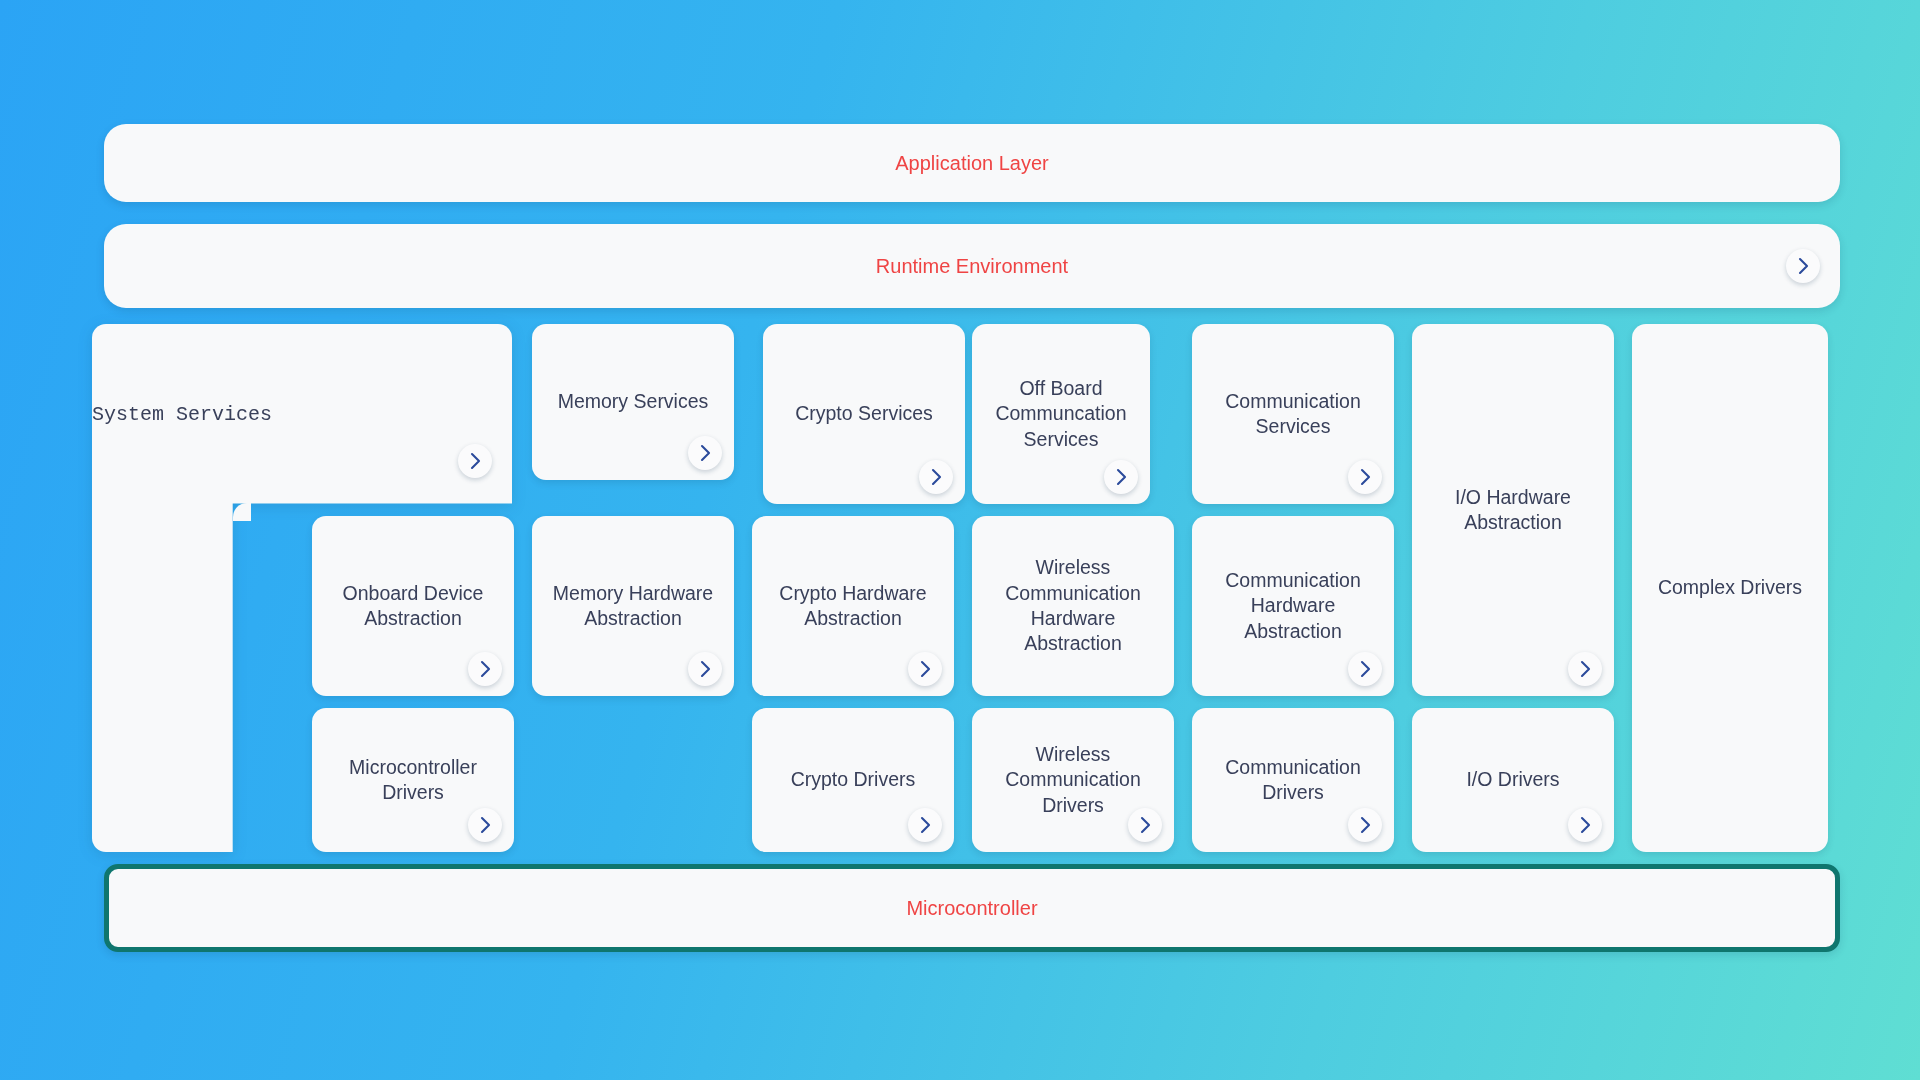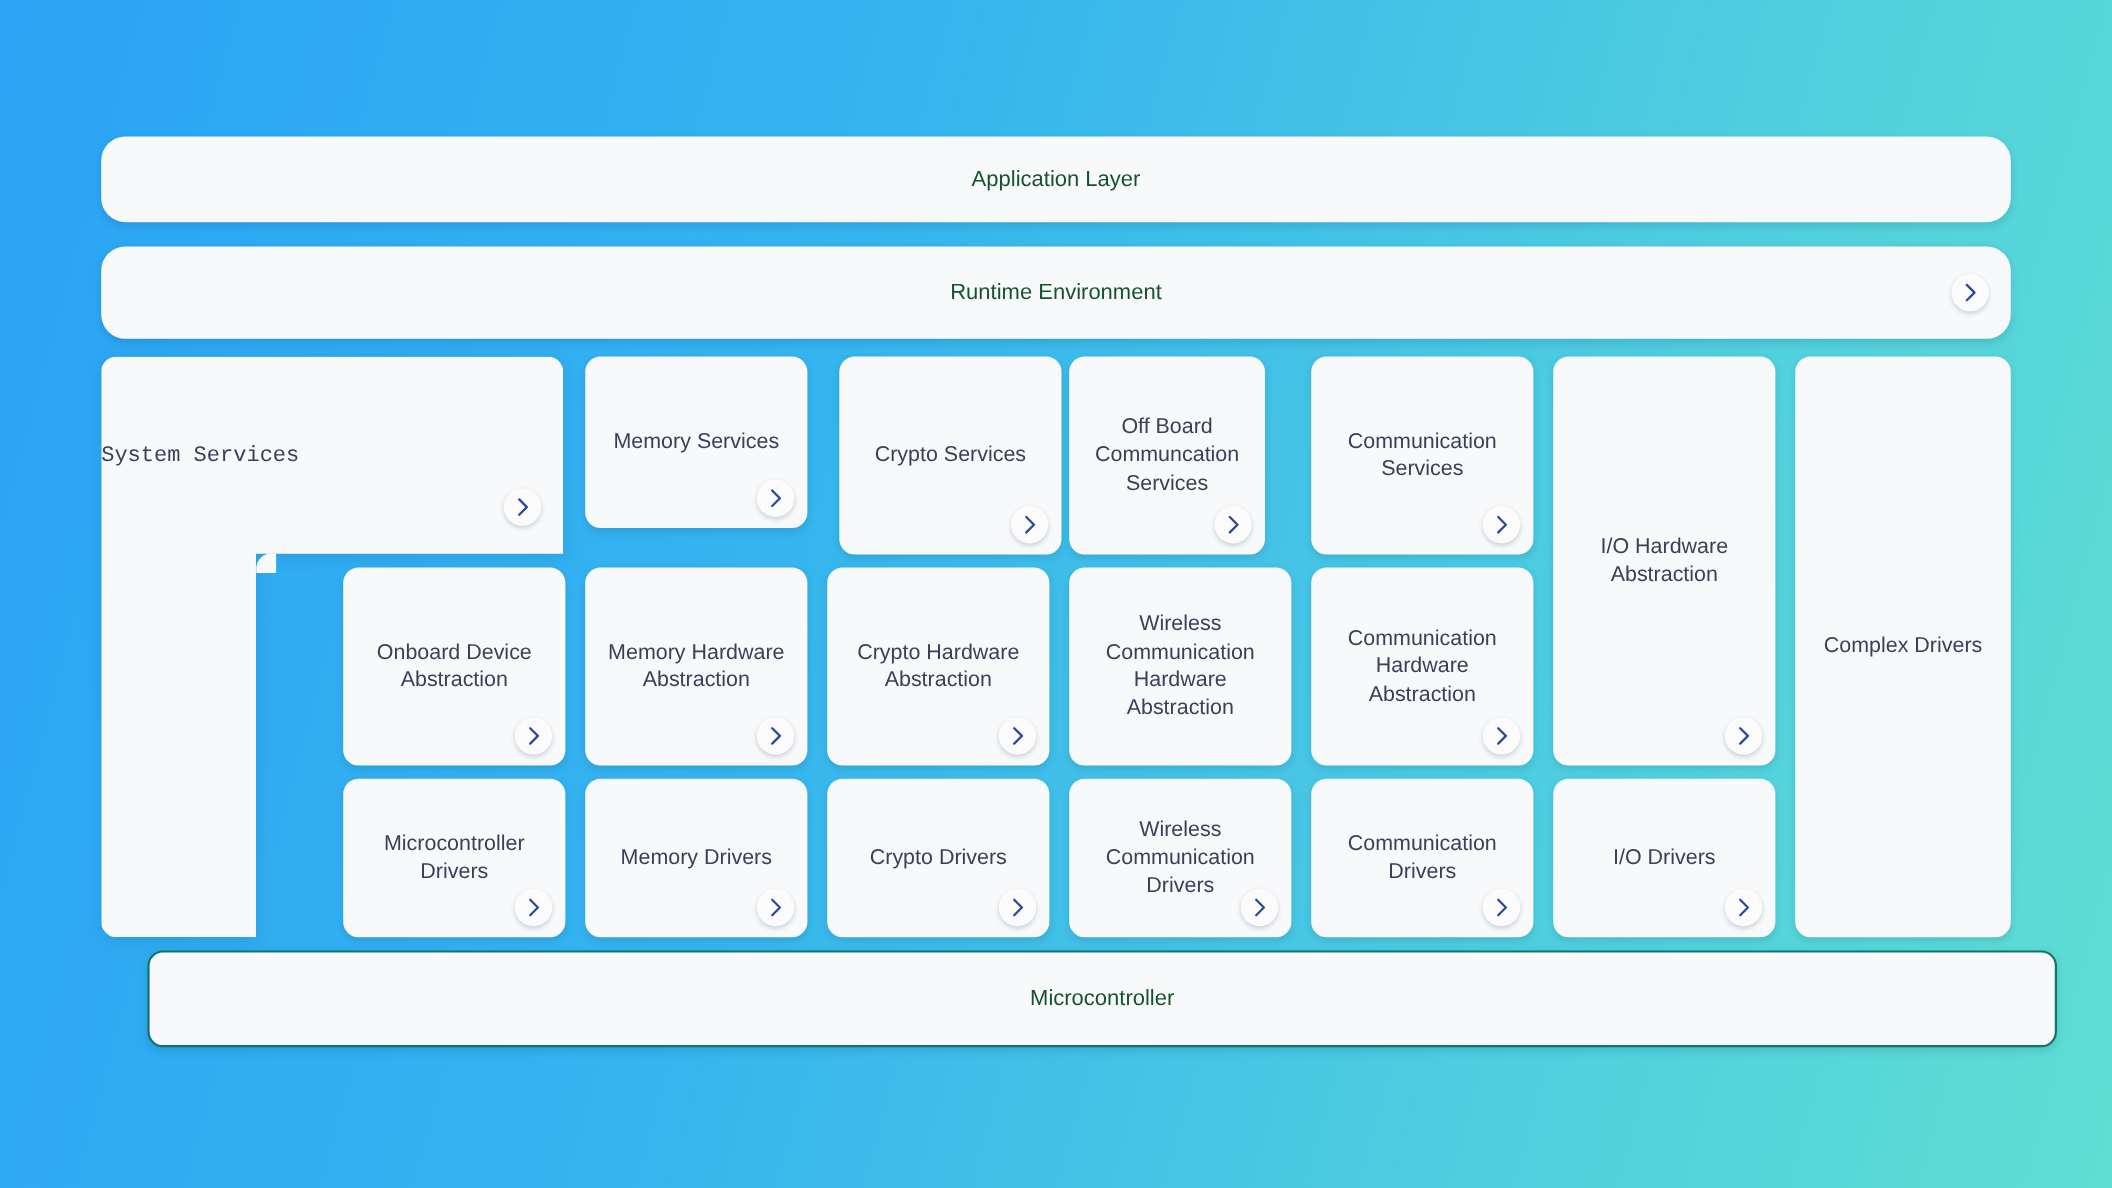--- a/index.html
+++ b/index.html
@@ -36,41 +36,40 @@
     color: #39405a;
     font-size: 19.5px;
     line-height: 1.30;
     font-weight: 400;
     padding: 8px 12px;
   }
 
   
   .banner {
     position: absolute;
-    left: 0;
+    left: 12px;
     width: 1736px;
     background: #f8f9fa;
     border-radius: 22px;
     box-shadow: 0 3px 8px rgba(10, 45, 75, 0.14);
     display: flex;
     align-items: center;
     justify-content: center;
-    color: #14532d;
+    color: #ef4444;
     font-size: 20px;
   }
 
   #banner-application { top: 0px;   height: 78px; }
   #banner-runtime     { top: 100px; height: 84px; }
   #banner-micro {
     top: 740px;
     height: 88px;
-    border: 2px solid #0f766e;
+    border: 5px solid #0f766e;
     border-radius: 14px;
     box-shadow: 0 3px 8px rgba(10, 45, 75, 0.14);
-    margin-left: 42px;
   }
 
   
   .chev {
     position: absolute;
     width: 34px;
     height: 34px;
     border-radius: 50%;
     background: #fbfbfc;
     box-shadow: 0 2px 5px rgba(10, 45, 75, 0.20);
@@ -249,28 +248,20 @@
 
   <div class="card" style="left:220px; top:584px; width:202px; height:144px;">
     <span>Microcontroller Drivers</span>
     <span class="chev chev-br">
       <svg width="13" height="18" viewBox="0 0 13 18" fill="none">
         <path d="M3 2 L10 9 L3 16" stroke="#2b4a9b" stroke-width="2.1" stroke-linecap="round" stroke-linejoin="round"></path>
       </svg>
     </span>
   </div>
 
-  <div class="card" style="left:440px; top:584px; width:202px; height:144px;">
-    <span>Memory Drivers</span>
-    <span class="chev chev-br">
-      <svg width="13" height="18" viewBox="0 0 13 18" fill="none">
-        <path d="M3 2 L10 9 L3 16" stroke="#2b4a9b" stroke-width="2.1" stroke-linecap="round" stroke-linejoin="round"></path>
-      </svg>
-    </span>
-  </div>
 
   <div class="card" style="left:660px; top:584px; width:202px; height:144px;">
     <span>Crypto Drivers</span>
     <span class="chev chev-br">
       <svg width="13" height="18" viewBox="0 0 13 18" fill="none">
         <path d="M3 2 L10 9 L3 16" stroke="#2b4a9b" stroke-width="2.1" stroke-linecap="round" stroke-linejoin="round"></path>
       </svg>
     </span>
   </div>
 

